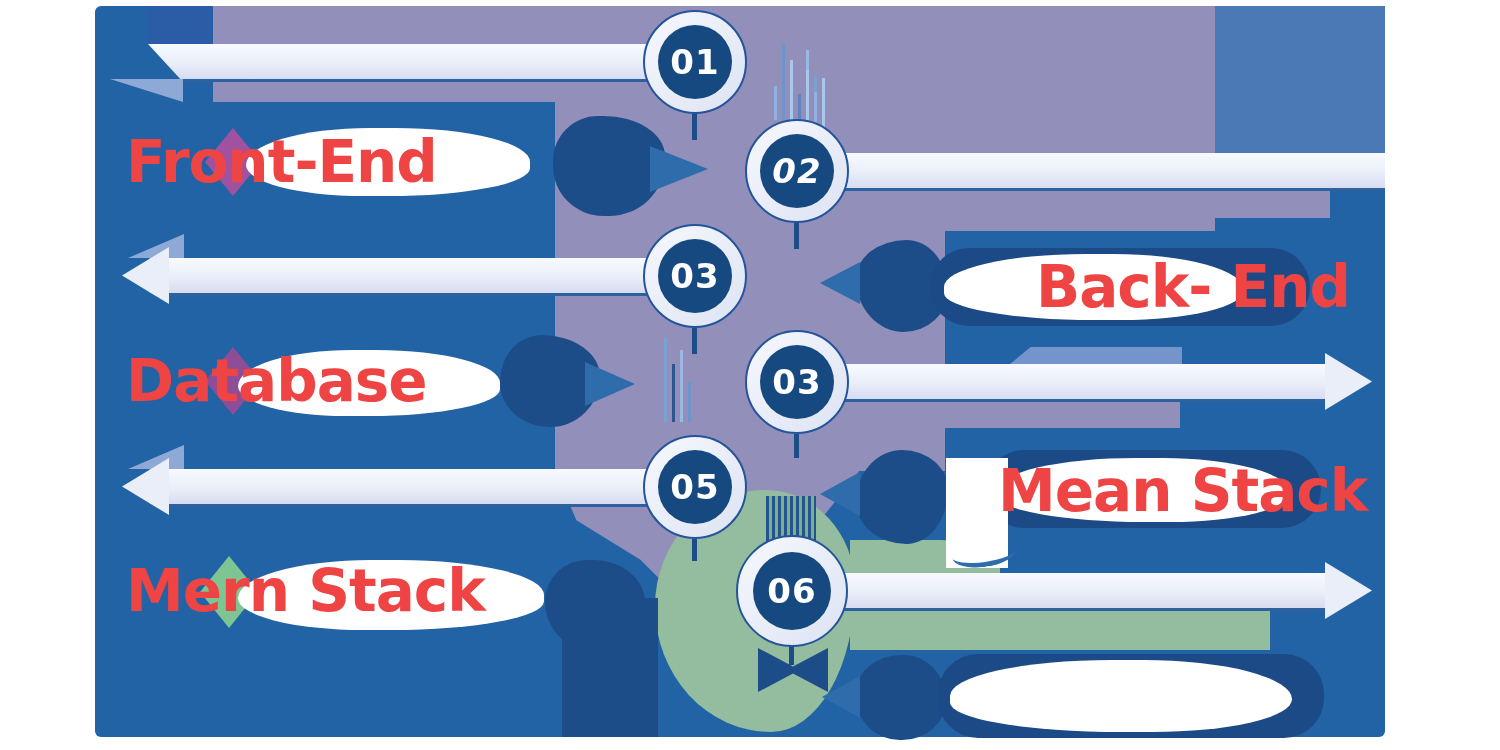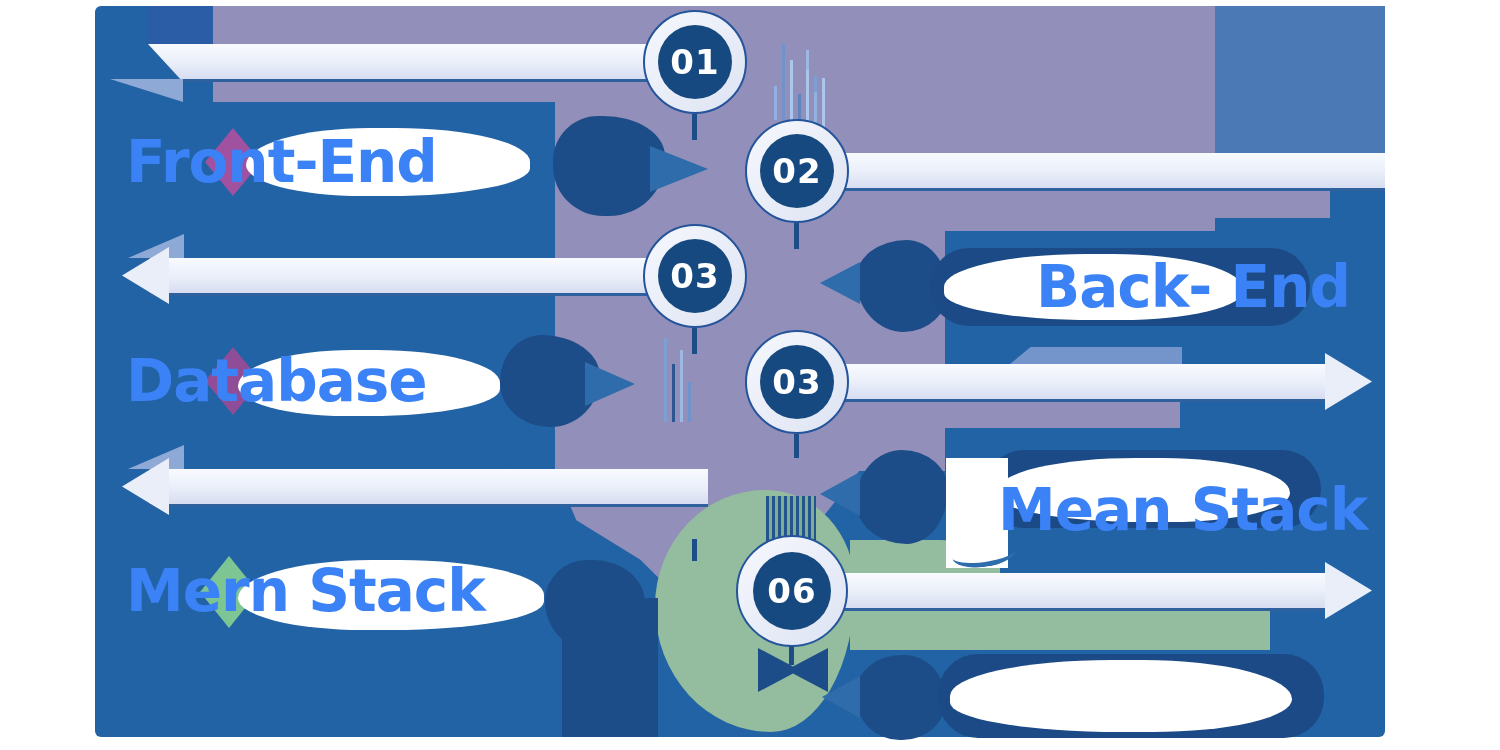--- a/index.html
+++ b/index.html
@@ -53,21 +53,21 @@
           border:2px solid #24549b;display:flex;align-items:center;justify-content:center;
           box-sizing:border-box;}
   .circle .inner{border-radius:50%;background:#16497f;display:flex;align-items:center;justify-content:center;}
   .circle .num{color:#ffffff;font-weight:bold;font-size:34px;letter-spacing:1px;}
 
   
   .shadow-blob{background:#1c4a86;border-radius:40px;}
   .white-blob{background:#ffffff;}
   .wb1{border-radius:48% 52% 55% 45%/60% 55% 45% 50%;}
   .wb2{border-radius:52% 48% 45% 55%/55% 60% 50% 45%;}
-  .label{color:#3b82f6;font-weight:bold;font-size:58px;line-height:1.0;white-space:nowrap;
+  .label{color:#ef4444;font-weight:bold;font-size:58px;line-height:1.0;white-space:nowrap;
          letter-spacing:-1px;}
   .swoosh-rect{background:#ffffff;}
   .swoosh-curl{border-bottom:5px solid #2e6cab;border-radius:50%;transform:rotate(-8deg);}
   .bowtie{background:#1d4d88;clip-path:polygon(0 0,50% 42%,100% 0,100% 100%,50% 58%,0 100%);}
   .band{background:#1d4d88;}
 </style>
 </head>
 <body>
 
 <div class="canvas">
@@ -122,21 +122,21 @@
     </div>
     <div class="abs white-blob wb1" style="left:246px;top:128px;width:284px;height:68px;"></div>
     <div class="abs label" style="left:126px;top:133px;">Front-End</div>
   </div>
 
   <div class="layer">
     <div class="abs blob" style="left:856px;top:240px;width:92px;height:92px;border-radius:55% 45% 48% 52%/42% 55% 45% 58%;"></div>
     <div class="abs tip tip-l" style="left:820px;top:262px;width:40px;height:42px;"></div>
     <div class="abs ribbon" style="left:790px;top:153px;width:595px;"></div>
     <div class="abs stem" style="left:794px;top:223px;height:26px;"></div>
-    <div class="abs circle" style="left:745px;top:119px;width:104px;height:104px;">
+    <div class="abs circle" style="left:745px;top:119px;width:104px;height:104px;font-style:italic;">
       <div class="inner" style="width:74px;height:74px;">
         <span class="num">02</span>
       </div>
     </div>
     <div class="abs shadow-blob" style="left:930px;top:248px;width:380px;height:78px;"></div>
     <div class="abs white-blob wb2" style="left:944px;top:254px;width:300px;height:66px;"></div>
     <div class="abs label" style="left:1036px;top:258px;">Back- End</div>
   </div>
 
   <div class="layer">
@@ -164,31 +164,36 @@
     <div class="abs stem" style="left:794px;top:434px;height:24px;"></div>
     <div class="abs circle" style="left:745px;top:330px;width:104px;height:104px;">
       <div class="inner" style="width:74px;height:74px;">
         <span class="num">03</span>
       </div>
     </div>
     <div class="abs shadow-blob" style="left:985px;top:450px;width:336px;height:78px;"></div>
     <div class="abs swoosh-rect" style="left:946px;top:458px;width:62px;height:110px;"></div>
     <div class="abs swoosh-curl" style="left:952px;top:540px;width:64px;height:22px;"></div>
     <div class="abs white-blob wb2" style="left:998px;top:458px;width:292px;height:64px;"></div>
-    <div class="abs label" style="left:998px;top:462px;margin-top:19px;">Mean Stack</div>
+    <div class="abs label" style="left:998px;top:462px;">Mean Stack</div>
   </div>
 
   <div class="layer">
     <div class="abs blob" style="left:545px;top:560px;width:100px;height:90px;border-radius:45% 55% 52% 48%/48% 50% 42% 58%;"></div>
     <div class="abs band" style="left:562px;top:598px;width:96px;height:139px;"></div>
     <div class="abs diamond" style="left:200px;top:556px;width:58px;height:72px;background:#7dc693;"></div>
     <div class="abs steel-tri" style="left:128px;top:445px;width:56px;height:24px;"></div>
     <div class="abs ribbon" style="left:150px;top:469px;width:558px;"></div>
     <div class="abs rib-head tip-l" style="position:absolute;left:122px;top:458px;"></div>
     <div class="abs stem" style="left:692px;top:539px;height:22px;"></div>
+    <div class="abs circle" style="left:643px;top:435px;width:104px;height:104px;">
+      <div class="inner" style="width:74px;height:74px;">
+        <span class="num">05</span>
+      </div>
+    </div>
     <div class="abs white-blob wb1" style="left:238px;top:560px;width:306px;height:70px;"></div>
     <div class="abs label" style="left:126px;top:562px;">Mern Stack</div>
   </div>
 
   <div class="layer">
     <div class="abs blob" style="left:856px;top:655px;width:90px;height:85px;border-radius:52% 48% 50% 50%/45% 55% 48% 52%;"></div>
     <div class="abs tip tip-l" style="left:822px;top:676px;width:38px;height:42px;"></div>
     <div class="abs ribbon" style="left:785px;top:573px;width:540px;"></div>
     <div class="abs rib-head tip-r" style="position:absolute;left:1325px;top:562px;"></div>
     <div class="abs bowtie" style="left:758px;top:648px;width:70px;height:44px;"></div>

